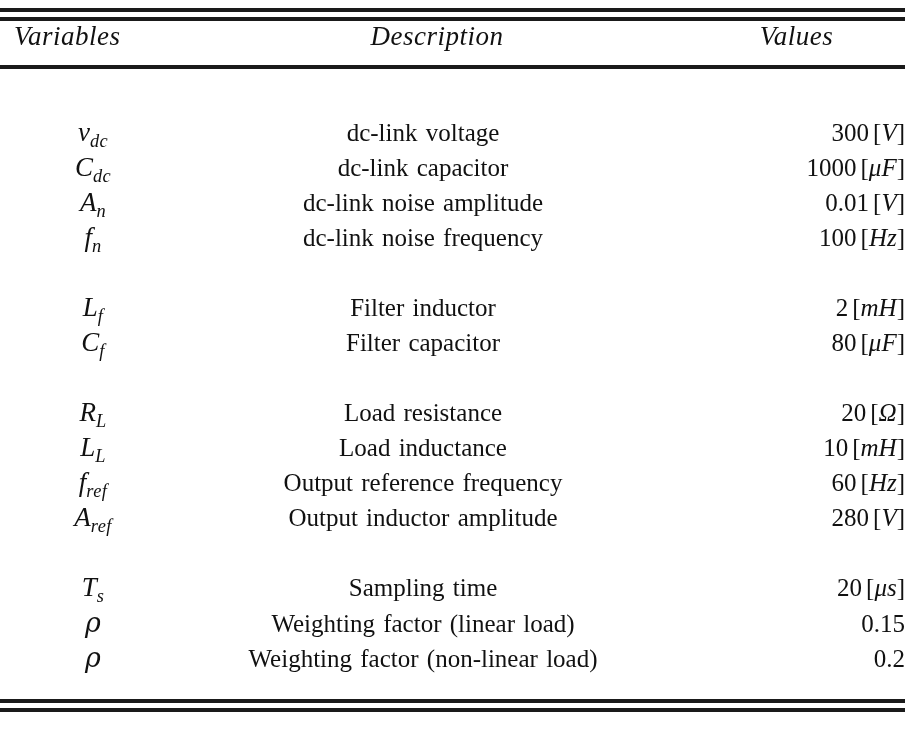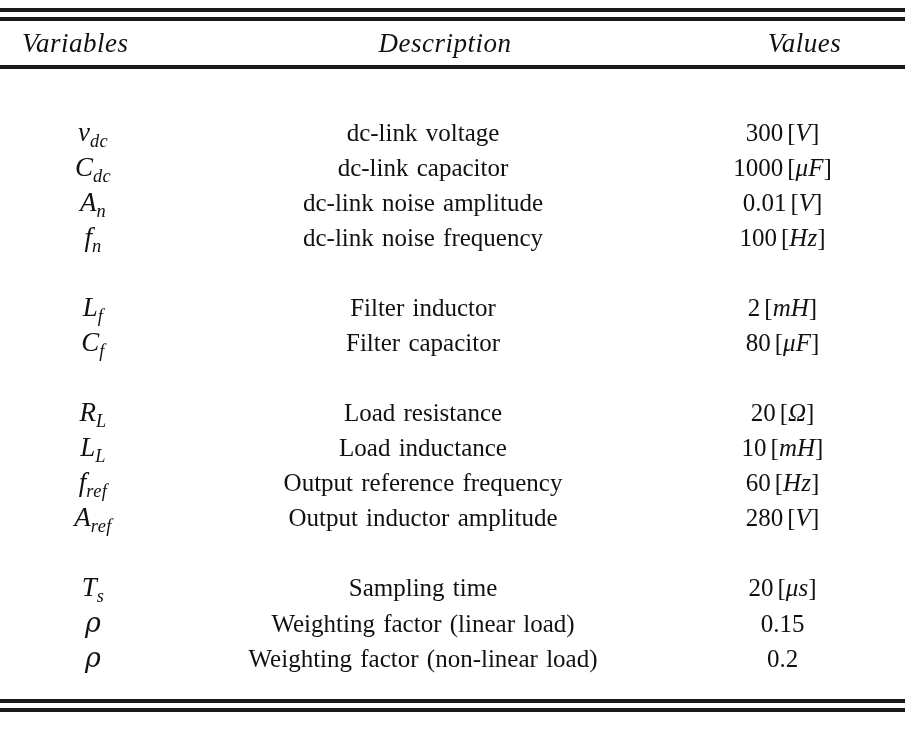--- a/index.html
+++ b/index.html
@@ -31,23 +31,22 @@
     background: #1a1a1a;
   }
   .rule-thick { height: 4px; }
   .rule-gap   { height: 5px; background: transparent; }
 
   .double-rule-top { padding-top: 8px; }
 
   
   .thead {
     display: flex;
-    align-items: center;
+    align-items: flex-start;
     height: 44px;
-    padding-left: 8px;
   }
   .thead .cell {
     font-style: italic;
     font-size: 27px;
     letter-spacing: 0.5px;
     white-space: nowrap;
   }
 
   
   .tbody { padding-top: 20px; }
@@ -67,21 +66,21 @@
     text-align: center;
     white-space: nowrap;
   }
   .col-desc {
     flex: 0 0 474px;
     text-align: center;
     white-space: nowrap;
   }
   .col-val {
     flex: 0 0 245px;
-    text-align: center;
+    text-align: right;
     white-space: nowrap;
   }
 
   
   .thead .col-var  { text-align: left; padding-left: 14px; flex: 0 0 186px; }
   .thead .col-desc { text-align: center; flex: 0 0 474px; }
   .thead .col-val  { text-align: center; flex: 0 0 245px; }
 
   
   .mvar {

